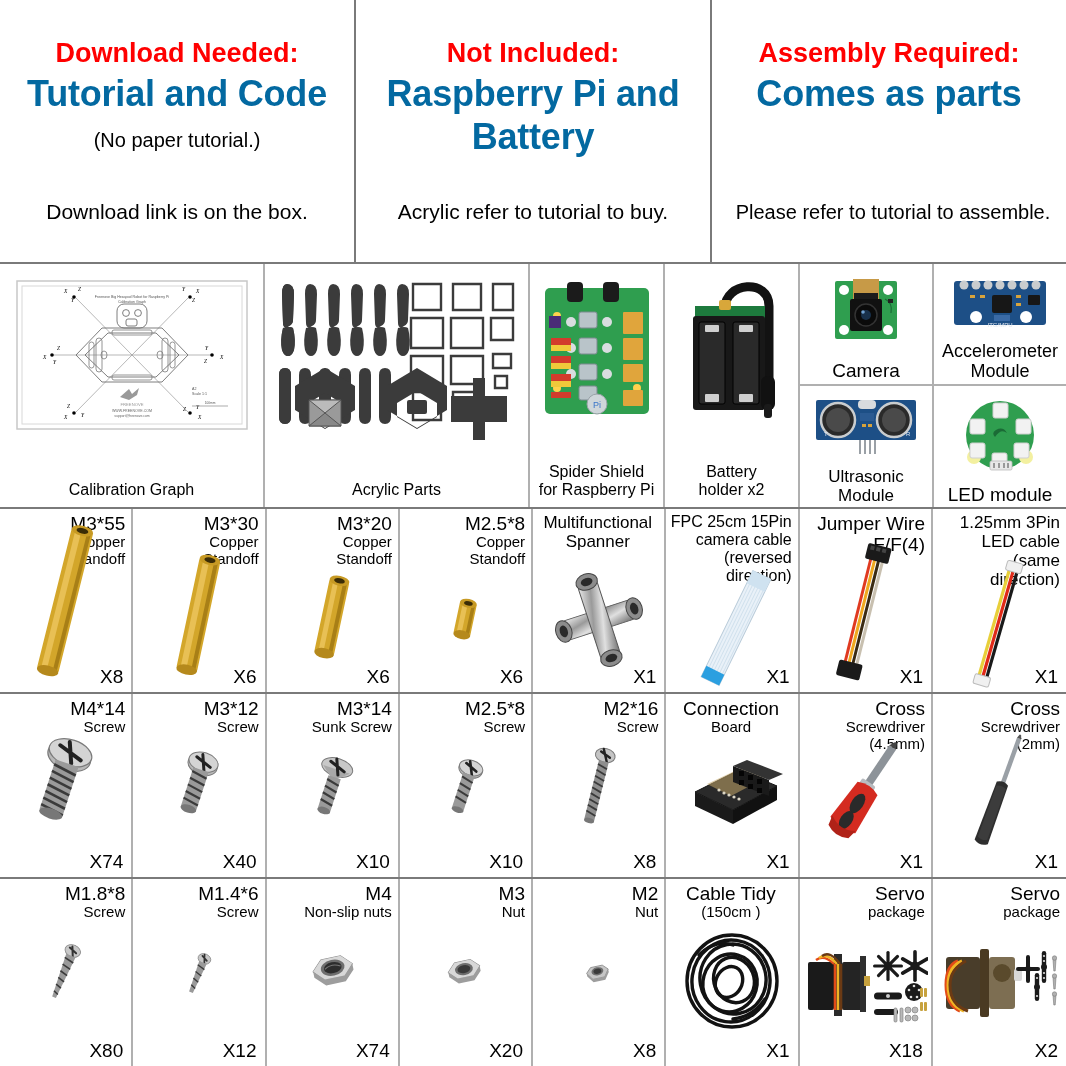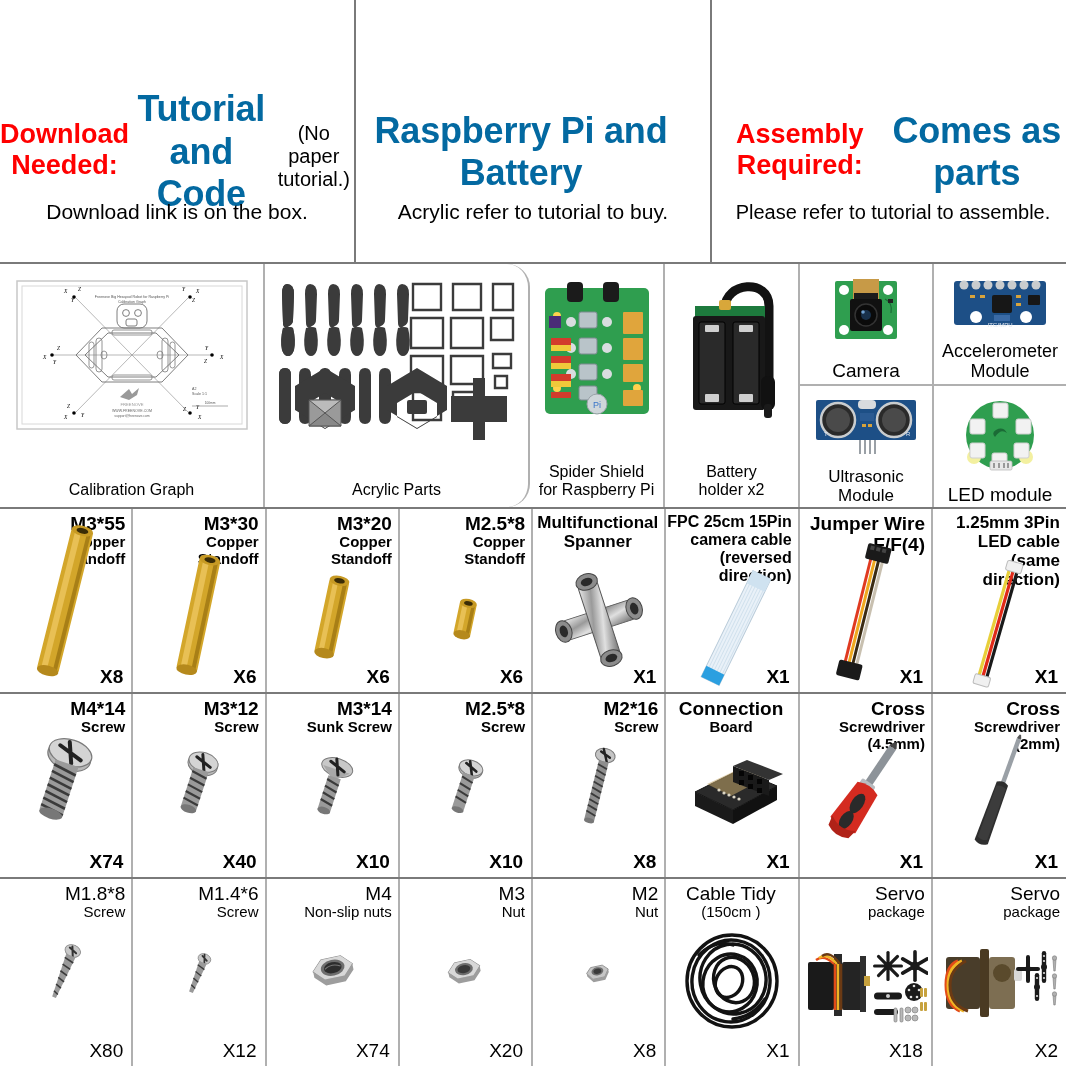--- a/index.html
+++ b/index.html
@@ -2,54 +2,54 @@
 <html><head>
 <meta charset="utf-8">
 <style>
   html,body{margin:0;padding:0;background:#fff;}
   body{width:1066px;height:1066px;font-family:"Liberation Sans",sans-serif;color:#000;overflow:hidden;}
   .sheet{width:1066px;height:1066px;position:relative;box-sizing:border-box;display:flex;flex-direction:column;}
 
   
   .header-row{display:flex;height:264px;border-bottom:2px solid #7a7a7a;box-sizing:border-box;}
   .header-cell{flex:1 1 0;position:relative;box-sizing:border-box;border-right:2px solid #7a7a7a;
-               display:flex;flex-direction:row;align-items:center;padding-top:38px;}
+               display:flex;flex-direction:column;align-items:center;padding-top:38px;}
   .header-cell:last-child{border-right:none;}
   .hc-warn{color:#ff0000;font-weight:bold;font-size:27px;line-height:1.15;text-align:center;}
   .hc-title{color:#0369a1;font-weight:bold;font-size:36px;line-height:1.18;text-align:center;margin-top:4px;
             letter-spacing:-0.2px;}
   .hc-sub{font-size:20px;text-align:center;margin-top:13px;}
   .hc-note{font-size:21px;text-align:center;position:absolute;bottom:38px;left:0;right:0;padding:0 6px;}
   .hc-note.small{font-size:20px;margin-left:8px;}
 
   
   .row{display:flex;box-sizing:border-box;border-bottom:2px solid #7a7a7a;}
   .row:last-child{border-bottom:none;}
   .cell{position:relative;box-sizing:border-box;border-right:2px solid #b0b0b0;overflow:hidden;background:#fff;}
   .cell:last-child{border-right:none;}
 
   
   .row2{height:245px;}
   .c-cal{width:265px;}
-  .c-acr{width:265px;border-radius:23px;}
+  .c-acr{width:265px;}
   .c-shield{width:135px;}
   .c-batt{width:135px;}
   .c-quad{width:266px;display:flex;flex-direction:column;border-right:none;}
   .quad-half{display:flex;height:50%;box-sizing:border-box;border-bottom:2px solid #b0b0b0;}
   .quad-half:last-child{border-bottom:none;}
   .quad-cell{flex:1 1 0;box-sizing:border-box;border-right:2px solid #b0b0b0;position:relative;
              display:flex;flex-direction:column;align-items:center;justify-content:flex-end;padding-bottom:2px;}
   .quad-cell:last-child{border-right:none;}
 
   .cap{font-size:19px;text-align:center;line-height:1.12;}
   .bigcaption{position:absolute;bottom:8px;left:0;right:0;text-align:center;font-size:16px;line-height:1.12;}
 
   
   .row8{height:185px;}
-  .row8 .cell{width:153px;font-weight:bold;}
+  .row8 .cell{width:153px;}
   .row5{height:187px;}
   .row5 .cell{width:133.25px;}
 
   .lbl{position:absolute;top:4px;right:6px;text-align:right;line-height:1.12;}
   .lbl .l1{font-size:19px;}
   .lbl .l2{font-size:15px;}
   .lbl.ctr{left:4px;right:6px;}
   .qty{position:absolute;bottom:4px;right:8px;font-size:19px;}
   .art{position:absolute;inset:0;display:flex;align-items:center;justify-content:center;}
   svg{display:block;}
@@ -62,20 +62,21 @@
   <div class="header-row">
 
     <div class="header-cell">
       <div class="hc-warn">Download Needed:</div>
       <div class="hc-title">Tutorial and Code</div>
       <div class="hc-sub">(No paper tutorial.)</div>
       <div class="hc-note">Download link is on the box.</div>
     </div>
 
     <div class="header-cell">
+      <div class="hc-warn">Not Included:</div>
       <div class="hc-title" style="max-width:330px">Raspberry Pi and Battery</div>
       <div class="hc-note">Acrylic refer to tutorial to buy.</div>
     </div>
 
     <div class="header-cell">
       <div class="hc-warn">Assembly Required:</div>
       <div class="hc-title">Comes as parts</div>
       <div class="hc-note small">Please refer to tutorial to assemble.</div>
     </div>
 

